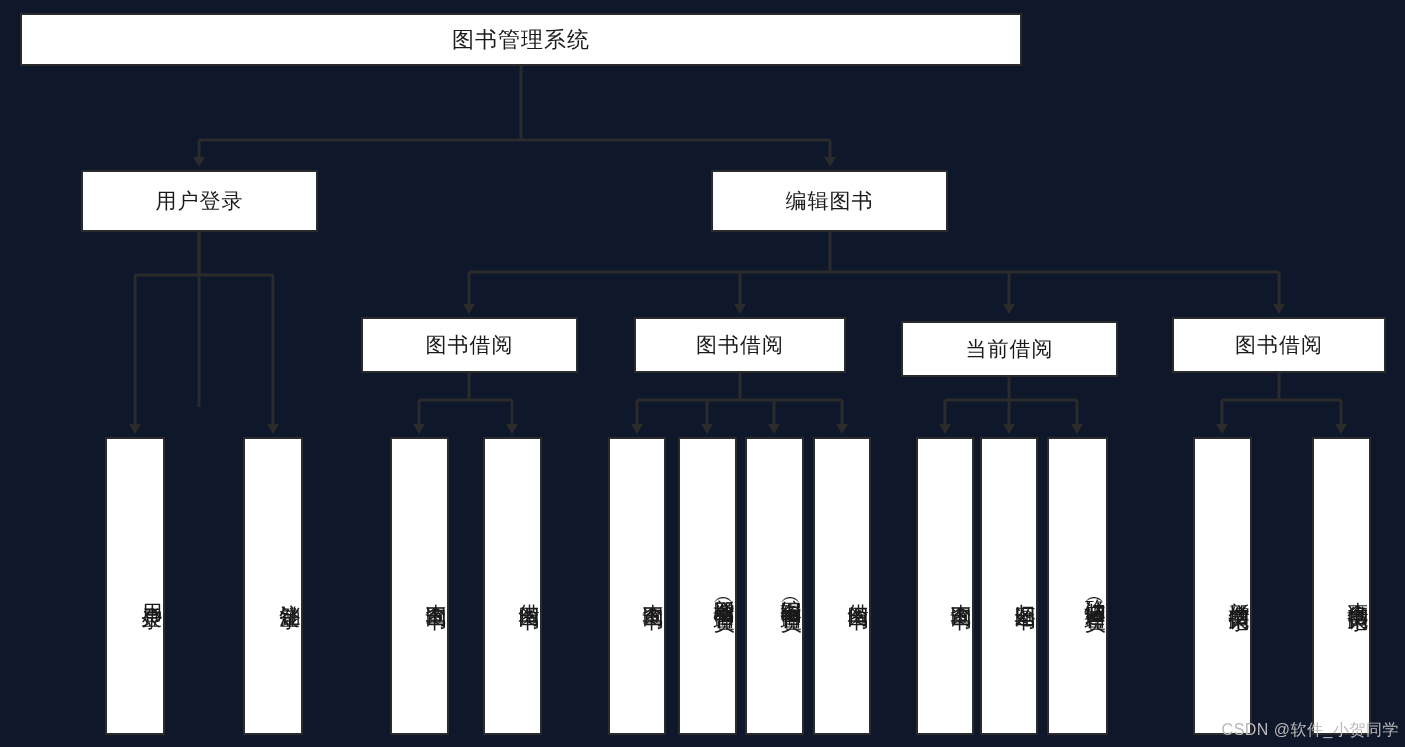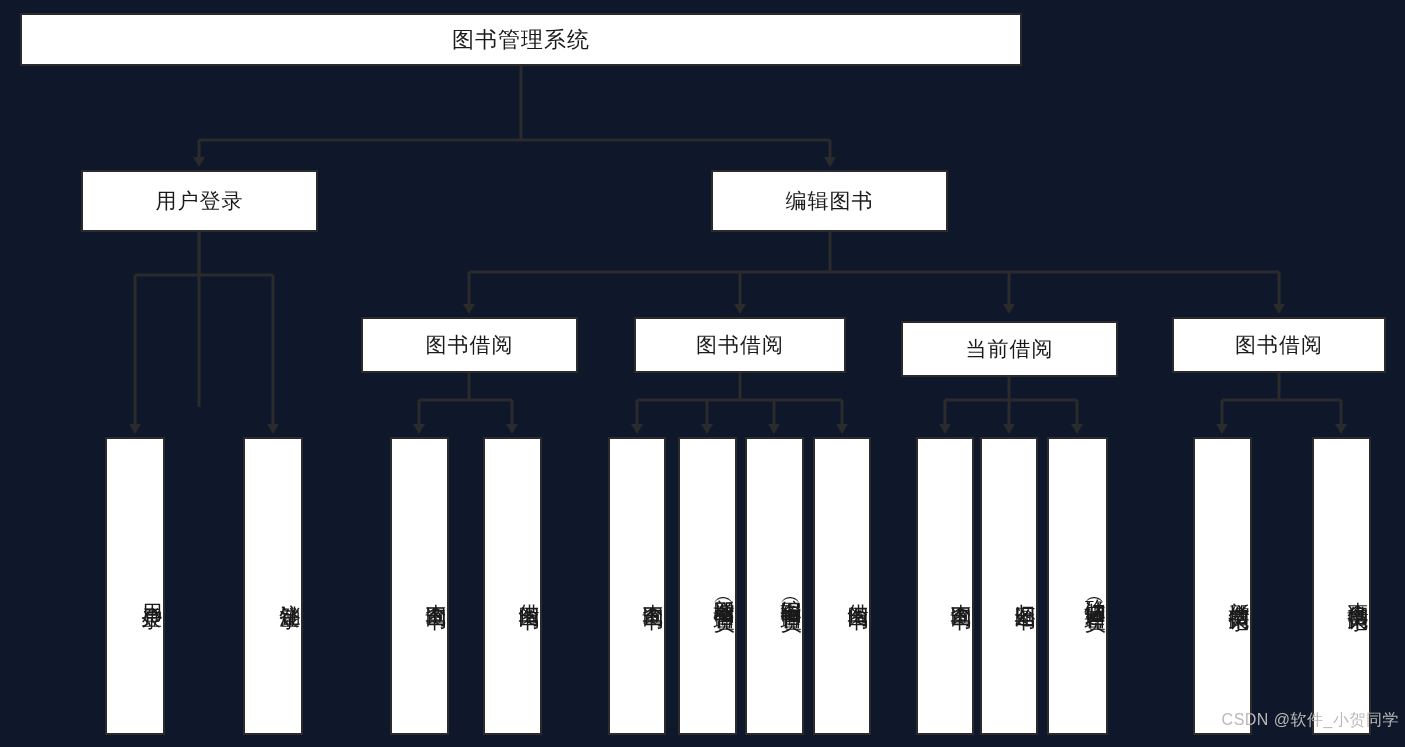--- a/index.html
+++ b/index.html
@@ -53,21 +53,21 @@
     text-orientation: upright;
     white-space: nowrap;
     line-height: 1;
   }
   .node.title {
     font-size: 22px;
   }
   #watermark {
     position: absolute;
     right: 6px;
-    bottom: 16px;
+    bottom: 6px;
     font-size: 16px;
     color: #b9b9b9;
     letter-spacing: 0.5px;
     white-space: nowrap;
   }
 </style>
 </head>
 <body>
 
 <div id="canvas">

